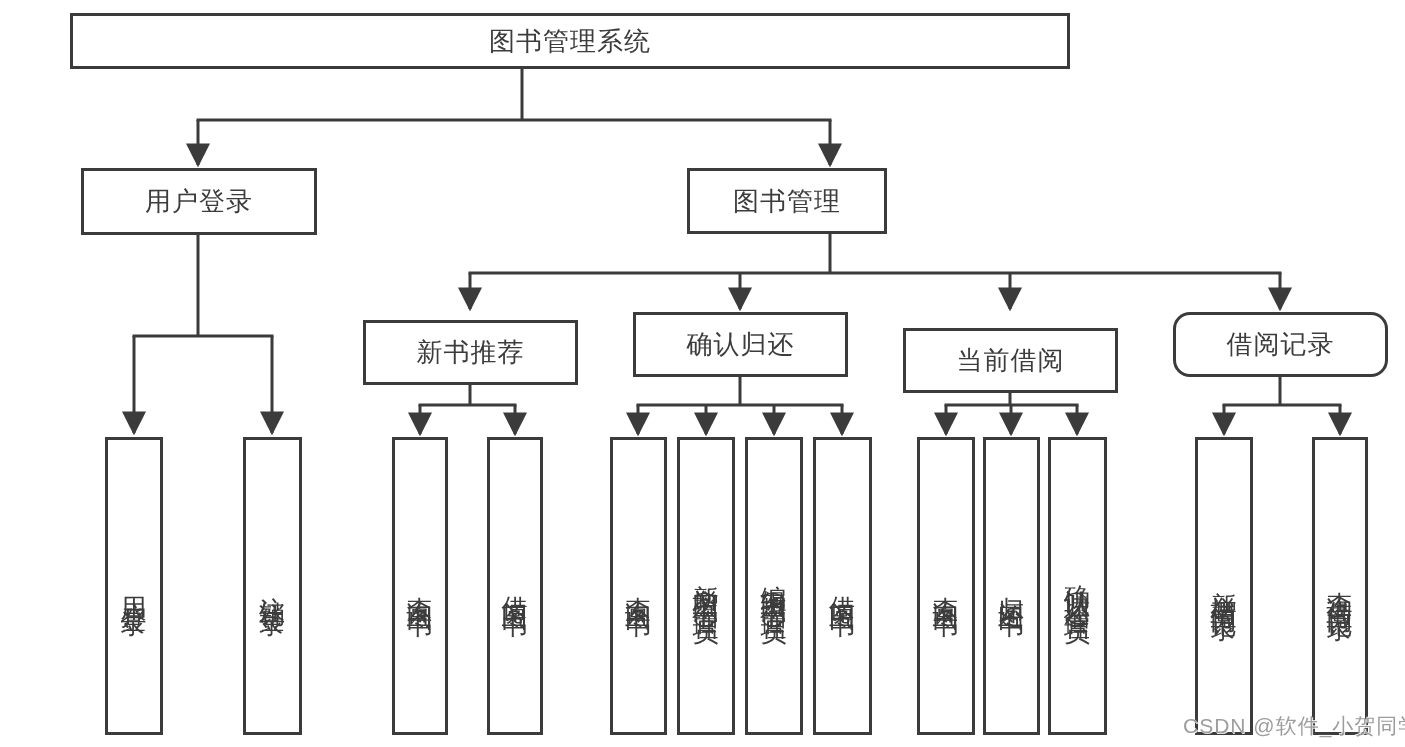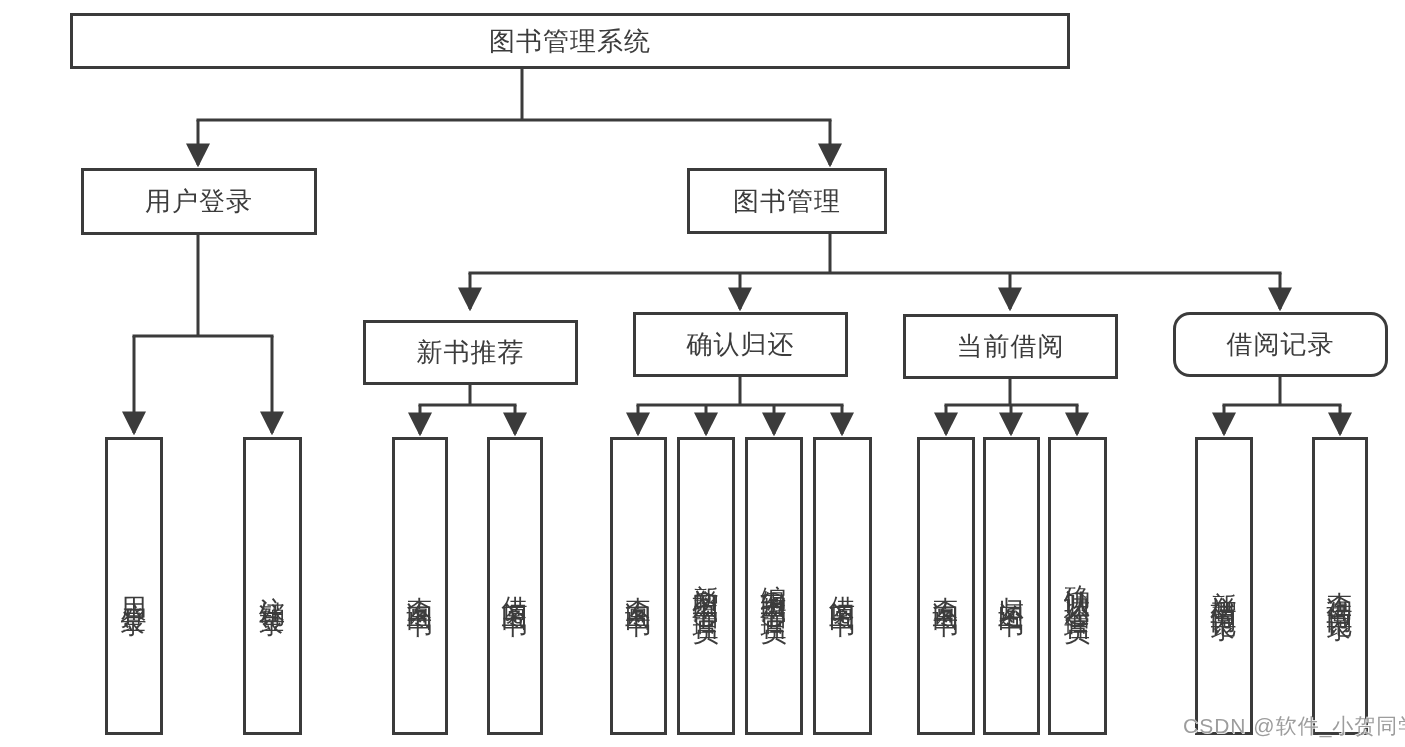--- a/index.html
+++ b/index.html
@@ -110,21 +110,21 @@
   <div class="node" style="left:687px; top:168px; width:200px; height:66px;">
     <span>图书管理</span>
   </div>
 
   <div class="node" style="left:363px; top:320px; width:215px; height:65px;">
     <span>新书推荐</span>
   </div>
   <div class="node" style="left:633px; top:312px; width:215px; height:65px;">
     <span>确认归还</span>
   </div>
-  <div class="node" style="left:903px; top:314px; width:215px; height:65px;">
+  <div class="node" style="left:903px; top:328px; width:215px; height:65px;">
     <span>当前借阅</span>
   </div>
   <div class="node" style="left:1173px; top:312px; width:215px; height:65px;border-radius:17px;">
     <span>借阅记录</span>
   </div>
 
   <div class="node leaf" style="left:105px; top:437px; width:58px; height:298px;">
     <span class="vtext">用户登录</span>
   </div>
   <div class="node leaf" style="left:243px; top:437px; width:59px; height:298px;">

